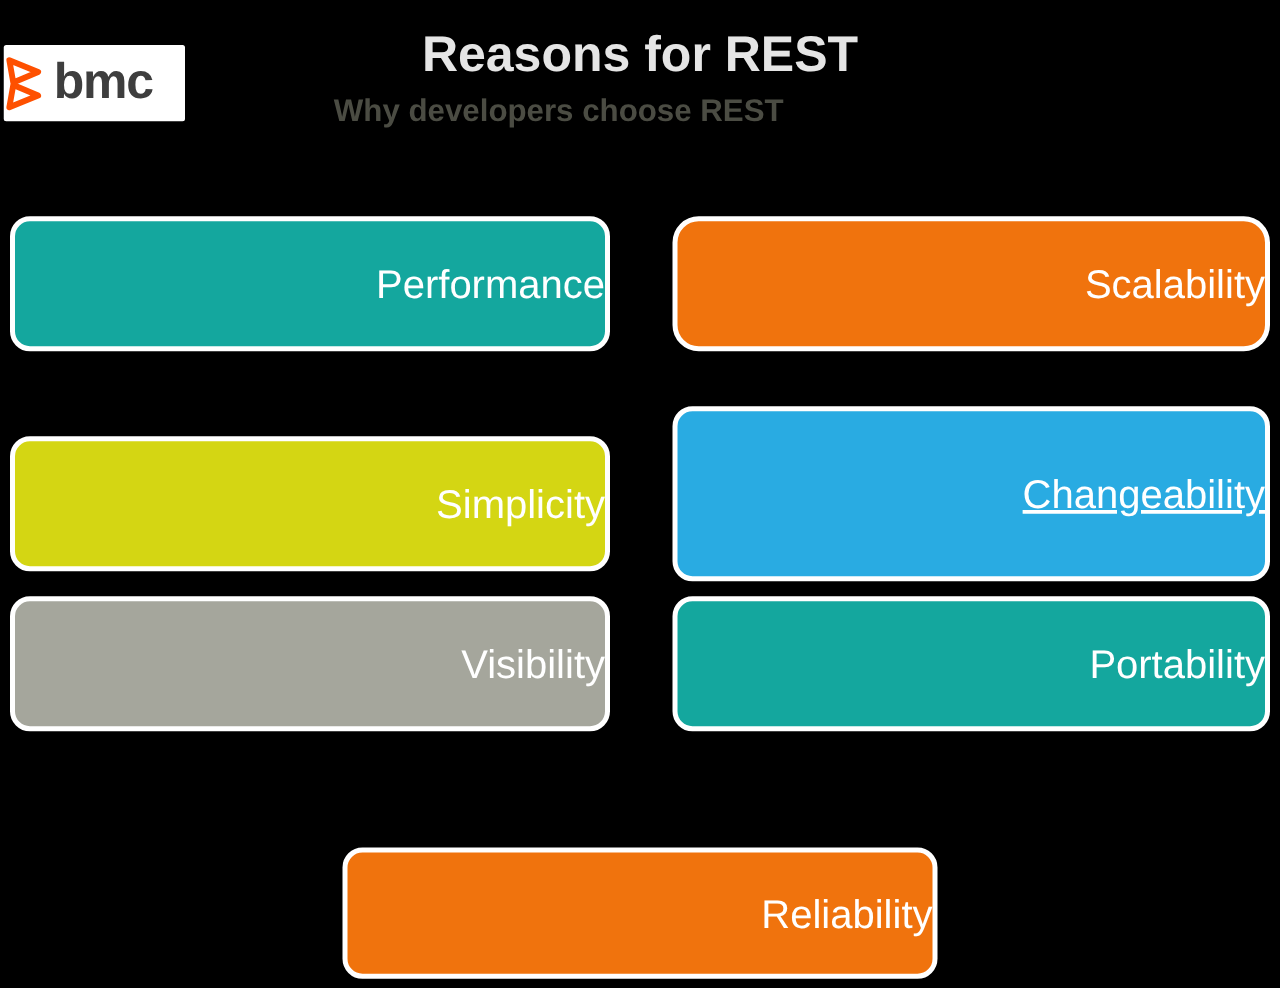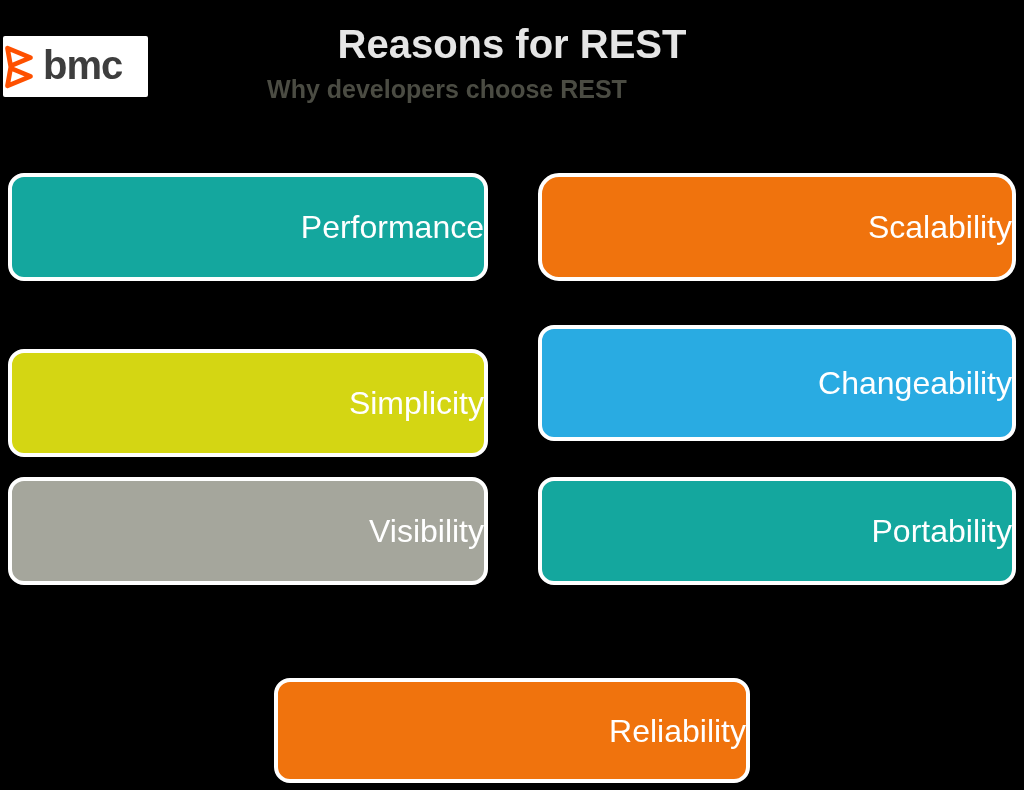--- a/index.html
+++ b/index.html
@@ -78,21 +78,21 @@
     align-items: center;
     justify-content: flex-end;
     color: #ffffff;
     font-size: 32px;
     font-weight: 400;
     line-height: 1;
   }
   .box-r1-left  { left: 8px;   top: 173px; width: 480px; height: 108px; }
   .box-r1-right { left: 538px; top: 173px; width: 478px; height: 108px; border-radius: 21px; }
   .box-r2-left  { left: 8px;   top: 325px; width: 480px; height: 108px; margin-top: 24px; }
-  .box-r2-right { left: 538px; top: 325px; width: 478px; height: 116px; }
+  .box-r2-right { left: 538px; top: 325px; width: 478px; height: 140px; text-decoration: underline; }
   .box-r3-left  { left: 8px;   top: 477px; width: 480px; height: 108px; }
   .box-r3-right { left: 538px; top: 477px; width: 478px; height: 108px; }
   .box-r4-center{ left: 274px; top: 630px; width: 476px; height: 105px; }
 </style>
 </head>
 <body>
 
 <div class="canvas">
 
   <div class="logo-plate">

